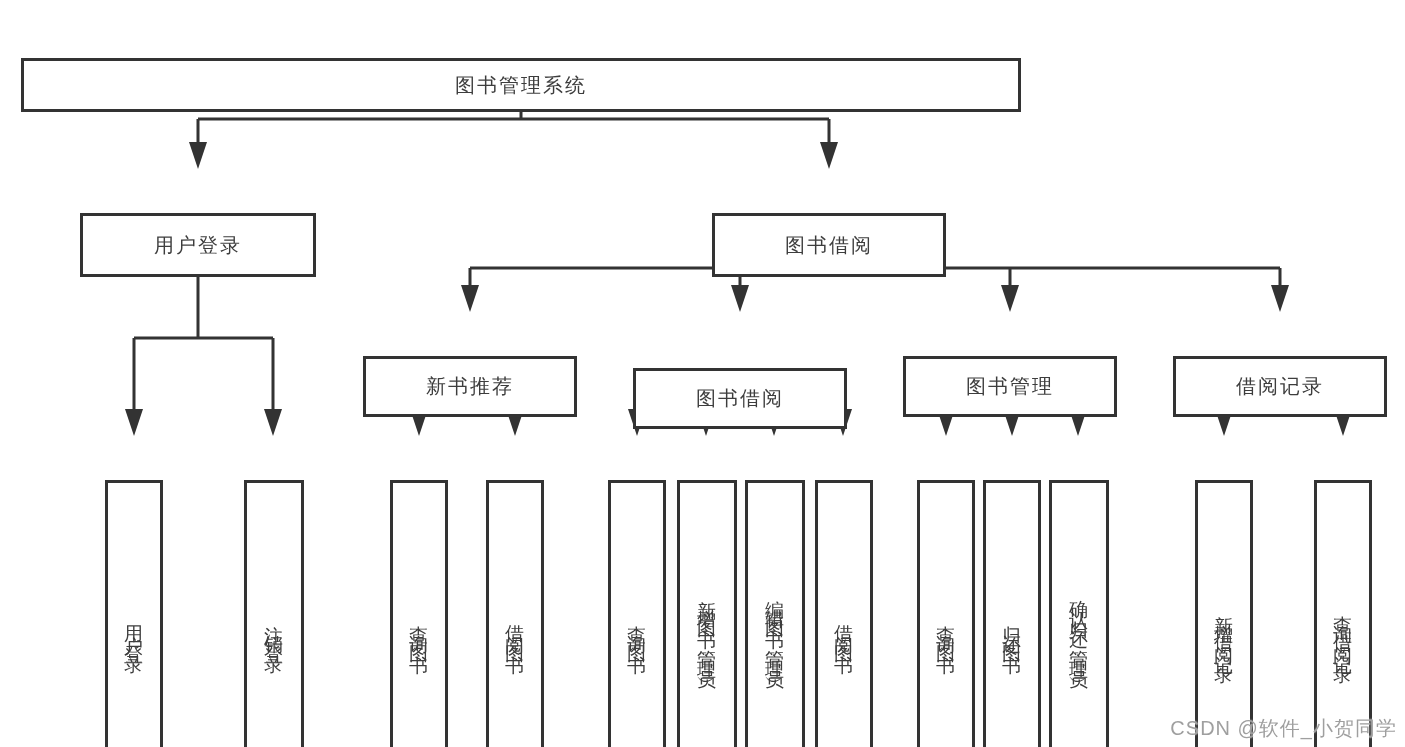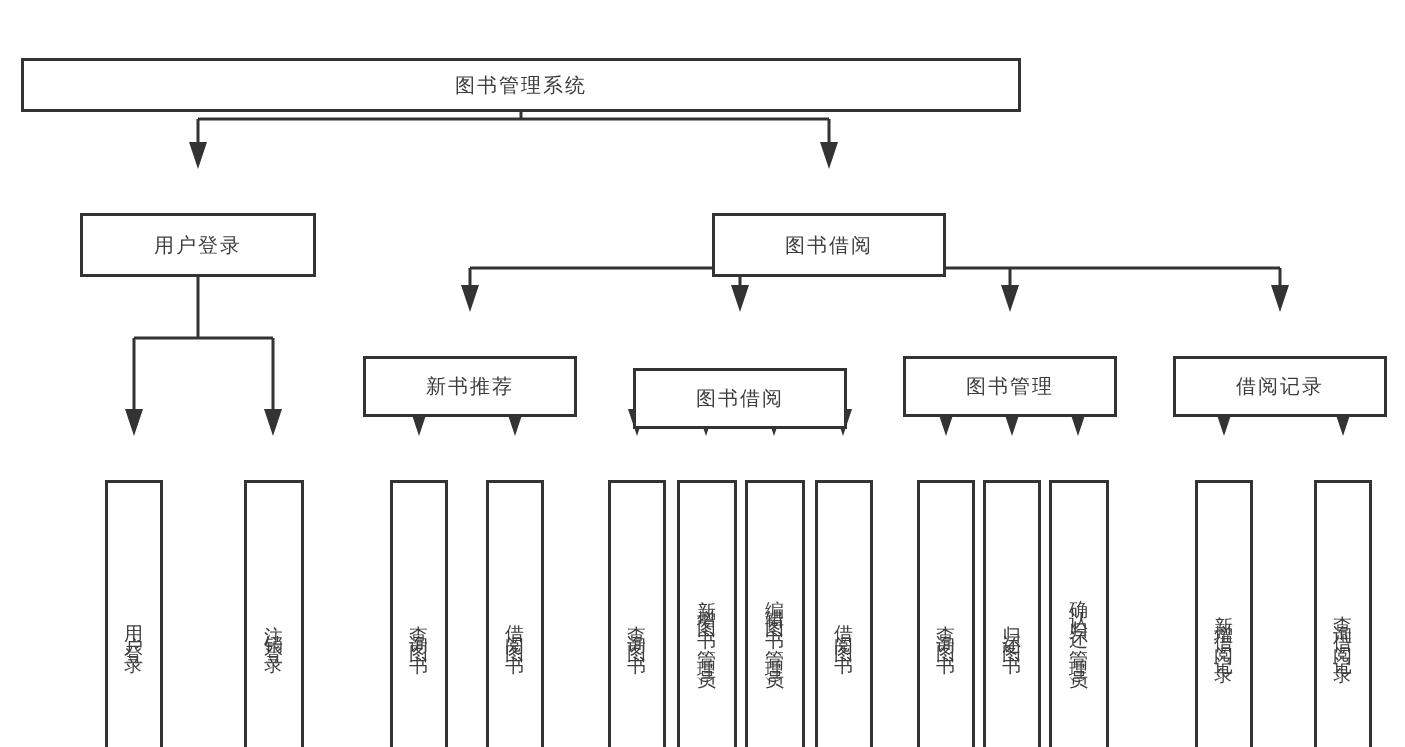--- a/index.html
+++ b/index.html
@@ -158,13 +158,14 @@
     <span>确认归还（管理员）</span>
   </div>
 
   <div class="box vbox" style="left:1195px;">
     <span>新增借阅记录</span>
   </div>
   <div class="box vbox" style="left:1314px;">
     <span>查询借阅记录</span>
   </div>
 
+  <div class="watermark" style="color: rgb(159, 159, 159);">CSDN @软件_小贺同学</div>
 </div>
 
 </body></html>

